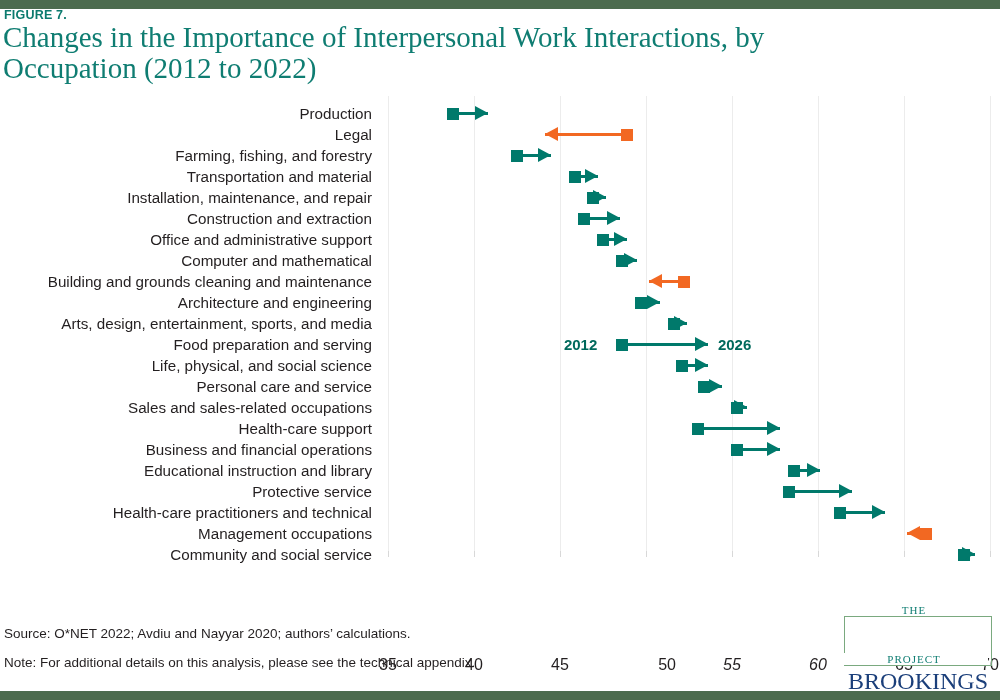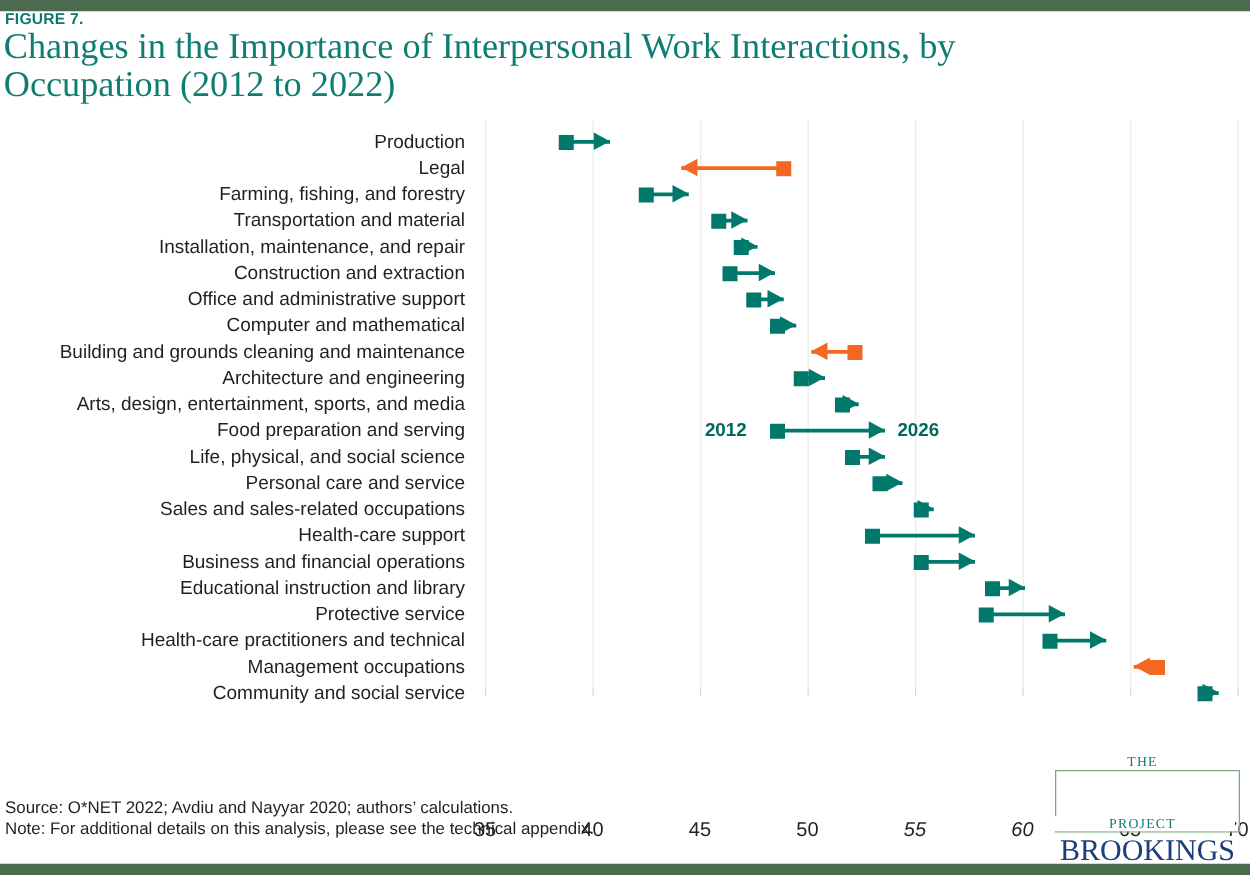--- a/index.html
+++ b/index.html
@@ -45,21 +45,21 @@
         font-size:16px;color:#231f20;}
   #xaxis-title{
     position:absolute;left:0;top:584px;width:1000px;text-align:center;
     font-size:16px;color:#231f20;
   }
   .inline-legend{
     position:absolute;font-size:15px;font-weight:bold;color:#00695c;
     font-family:"Liberation Sans",sans-serif;
   }
 
-  #source{position:absolute;left:4px;top:626px;font-size:13.5px;color:#231f20;margin-top:12px;}
+  #source{position:absolute;left:4px;top:626px;font-size:13.5px;color:#231f20;}
   #note{position:absolute;left:4px;top:655px;font-size:13.5px;color:#231f20;}
 
   #logo{position:absolute;left:840px;top:612px;width:156px;height:78px;}
   #logo .hbox{
     position:absolute;left:4px;top:4px;width:148px;height:50px;
     border:1.5px solid #7aa97f;box-sizing:border-box;
   }
   #logo .the{
     position:absolute;left:0;top:-8px;width:148px;text-align:center;
     font-family:"Liberation Serif",serif;font-size:11px;letter-spacing:1px;
@@ -244,21 +244,21 @@
         <div class="sq" style="background: rgb(0, 121, 107); left: 958.2px; top: 1.5px;"></div>
         <div class="head" style="top: 0px; border-left: 13px solid rgb(0, 121, 107); left: 961.52px;"></div>
       </div>
       <div class="inline-legend" style="top: 240px; left: 563.92px;">2012</div>
       <div class="inline-legend" style="top: 240px; left: 717.92px;">2026</div>
     </div>
   <div id="xlabels">
       <div class="xlab" style="left: 388px;">35</div>
       <div class="xlab" style="left: 474px;">40</div>
       <div class="xlab" style="left: 560px;">45</div>
-      <div class="xlab" style="left: 646px;">50</div>
+      <div class="xlab" style="left: 646px; text-align: right;">50</div>
       <div class="xlab" style="left: 732px; font-style: italic;">55</div>
       <div class="xlab" style="left: 818px; font-style: italic;">60</div>
       <div class="xlab" style="left: 904px;">65</div>
       <div class="xlab" style="left: 990px;">70</div>
     </div>
 </div>
 
 <div id="source">Source: O*NET 2022; Avdiu and Nayyar 2020; authors’ calculations.</div>
 <div id="note">Note: For additional details on this analysis, please see the technical appendix.</div>
 

